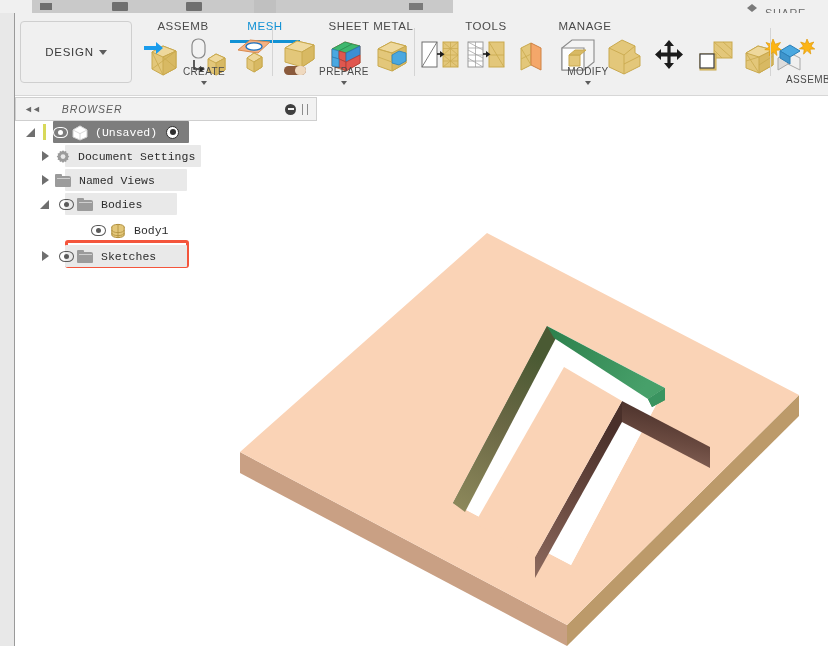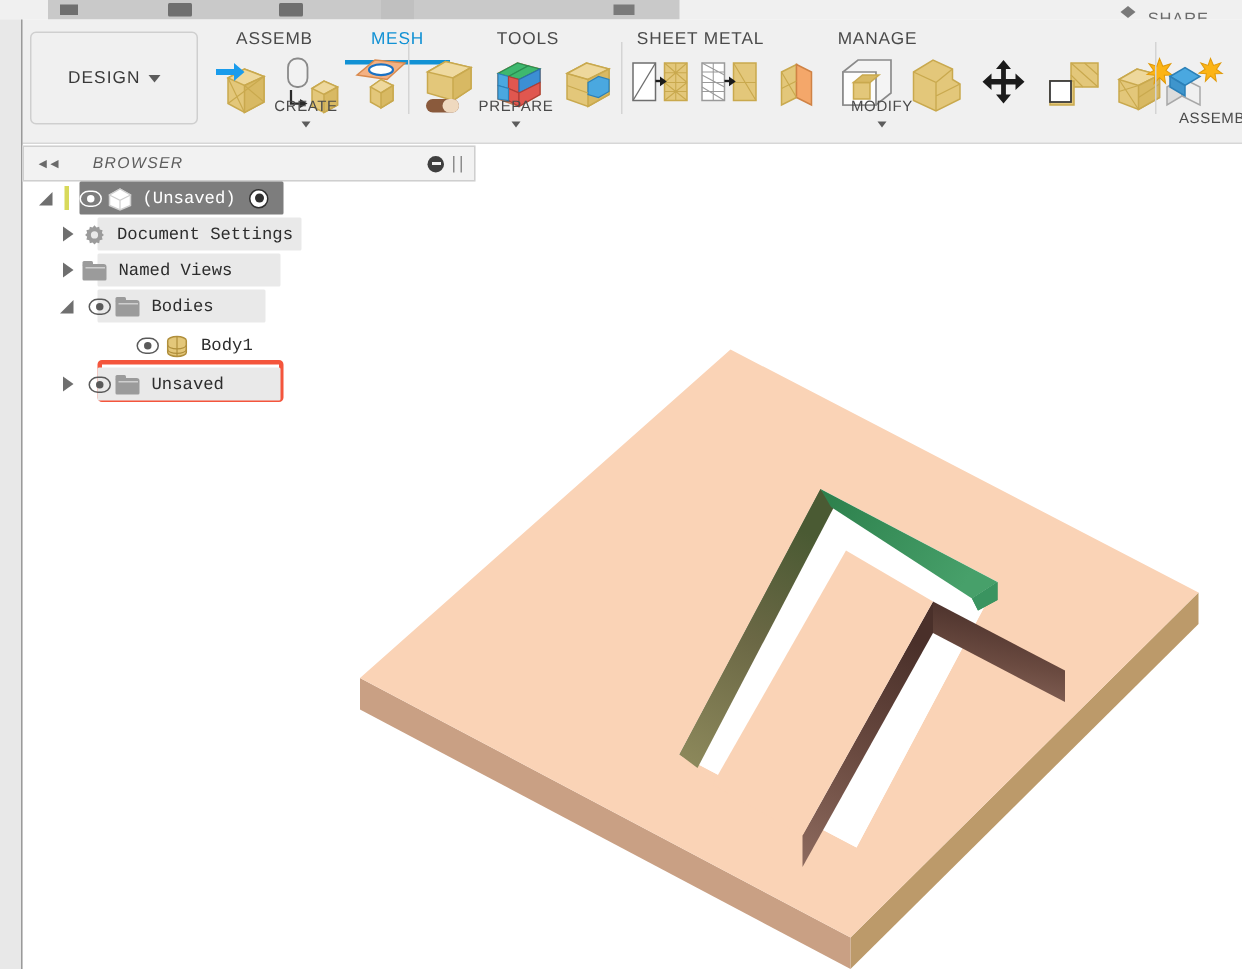--- a/index.html
+++ b/index.html
@@ -151,25 +151,25 @@
   </div>
 
   <div class="tabs">
     <div class="tab" style="width:70px">
         <span>ASSEMB</span>
       </div>
     <div class="tab active" style="width:62px">
         <span>MESH</span>
         <span class="ul"></span>
       </div>
+    <div class="tab" style="width:118px">
+        <span>SHEET METAL</span>
+      </div>
     <div class="tab" style="width:80px">
         <span>TOOLS</span>
-      </div>
-    <div class="tab" style="width:118px">
-        <span>SHEET METAL</span>
       </div>
     <div class="tab" style="width:86px">
         <span>MANAGE</span>
       </div>
   </div>
 
   <div class="rgroup" style="left:142px;width:124px">
     <div class="ricons">
       <div class="ricon">
         <svg width="40" height="42" viewBox="0 0 40 42">
@@ -537,19 +537,19 @@
         <span class="eye">
             <i class="o"></i>
             <i class="p"></i>
           </span>
       </div>
       <div class="folder">
         <span class="bk"></span>
           <span class="tb"></span>
           <span class="ln"></span>
       </div>
-      <span style="margin-left:8px">Unsaved</span>
+      <span style="margin-left:8px">Sketches</span>
     </div>
   </div>
 
   <div class="sel-box"></div>
 
 </div>
 
 </body></html>

